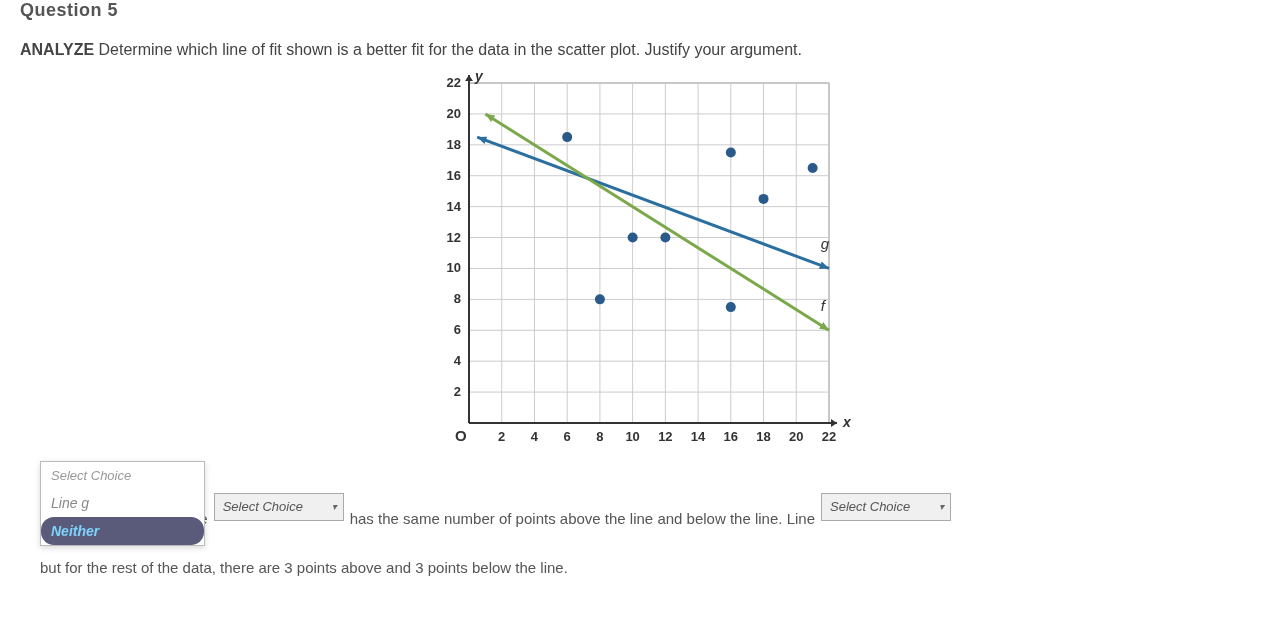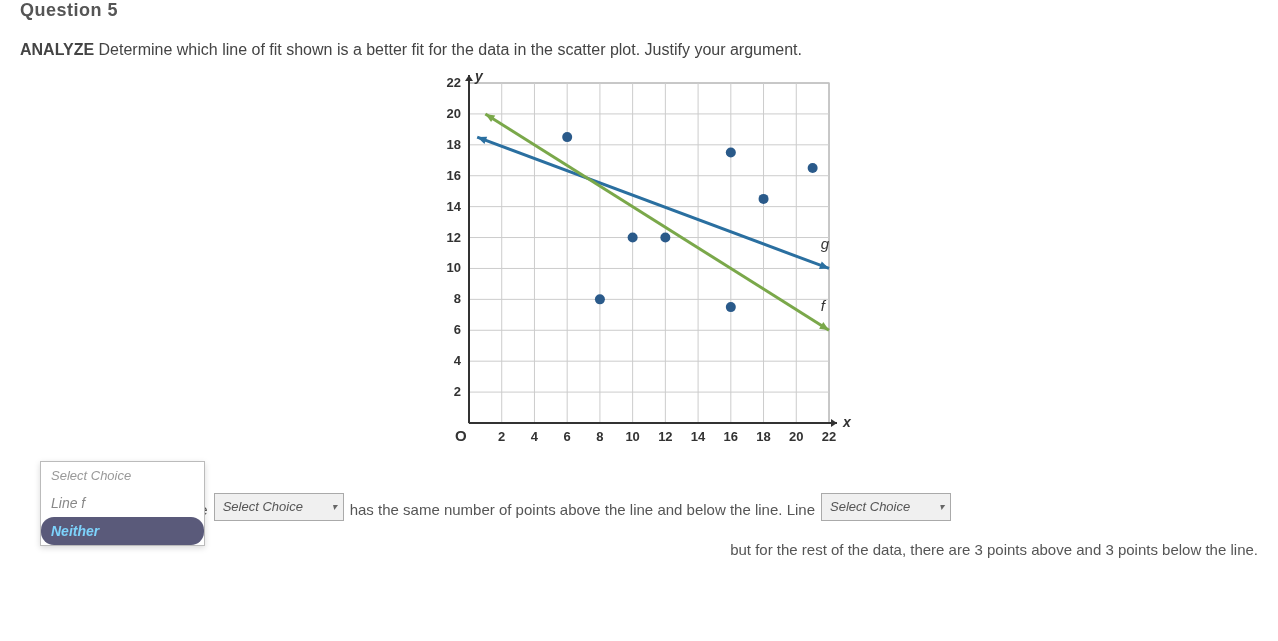--- a/index.html
+++ b/index.html
@@ -81,21 +81,21 @@
     .answer-row {
       display: flex;
       align-items: flex-start;
       gap: 6px;
       flex-wrap: wrap;
       font-size: 15px;
       color: #555;
       line-height: 2;
       margin-top: 8px;
     }
-    .answer-row .text { padding-top: 2px; }
+    .answer-row .text { padding-top: 2px; margin-top: 9px; }
     .dropdown-stack {
       position: absolute;
       left: 40px;
       bottom: 95px;
       width: 165px;
       border: 1px solid #bbb;
       background: #fff;
       box-shadow: 0 2px 6px rgba(0,0,0,0.15);
       z-index: 10;
     }
@@ -181,37 +181,37 @@
         <circle cx="311.8181818181818" cy="244.0909090909091" r="5" fill="#2a5a8a"></circle>
         <circle cx="311.8181818181818" cy="89.54545454545456" r="5" fill="#2a5a8a"></circle>
         <circle cx="344.54545454545456" cy="135.9090909090909" r="5" fill="#2a5a8a"></circle>
         <circle cx="393.6363636363636" cy="105" r="5" fill="#2a5a8a"></circle>
       </svg>
   </div>
 
   <div class="dropdown-stack">
     <div class="dropdown open" style="border:none; width:100%;">
       <div class="option header">Select Choice</div>
-      <div class="option">Line f</div>
+      <div class="option">Line g</div>
       <div class="option highlight">Neither</div>
     </div>
   </div>
 
   <div class="answer-row" style="margin-left:20px; margin-top:30px;">
     <span class="dropdown">
       <span class="selected">Select Choice</span>
       <span class="chev">▾</span>
     </span>
     <span class="text">; line</span>
     <span class="dropdown">
       <span class="selected">Select Choice</span>
       <span class="chev">▾</span>
     </span>
     <span class="text">has the same number of points above the line and below the line. Line</span>
     <span class="dropdown">
       <span class="selected">Select Choice</span>
       <span class="chev">▾</span>
     </span>
   </div>
-  <div class="answer-row" style="margin-left:20px;justify-content:flex-end;">
+  <div class="answer-row" style="margin-left:20px;">
     <span class="text">but for the rest of the data, there are 3 points above and 3 points below the line.</span>
   </div>
 </div>
 
 </body></html>

